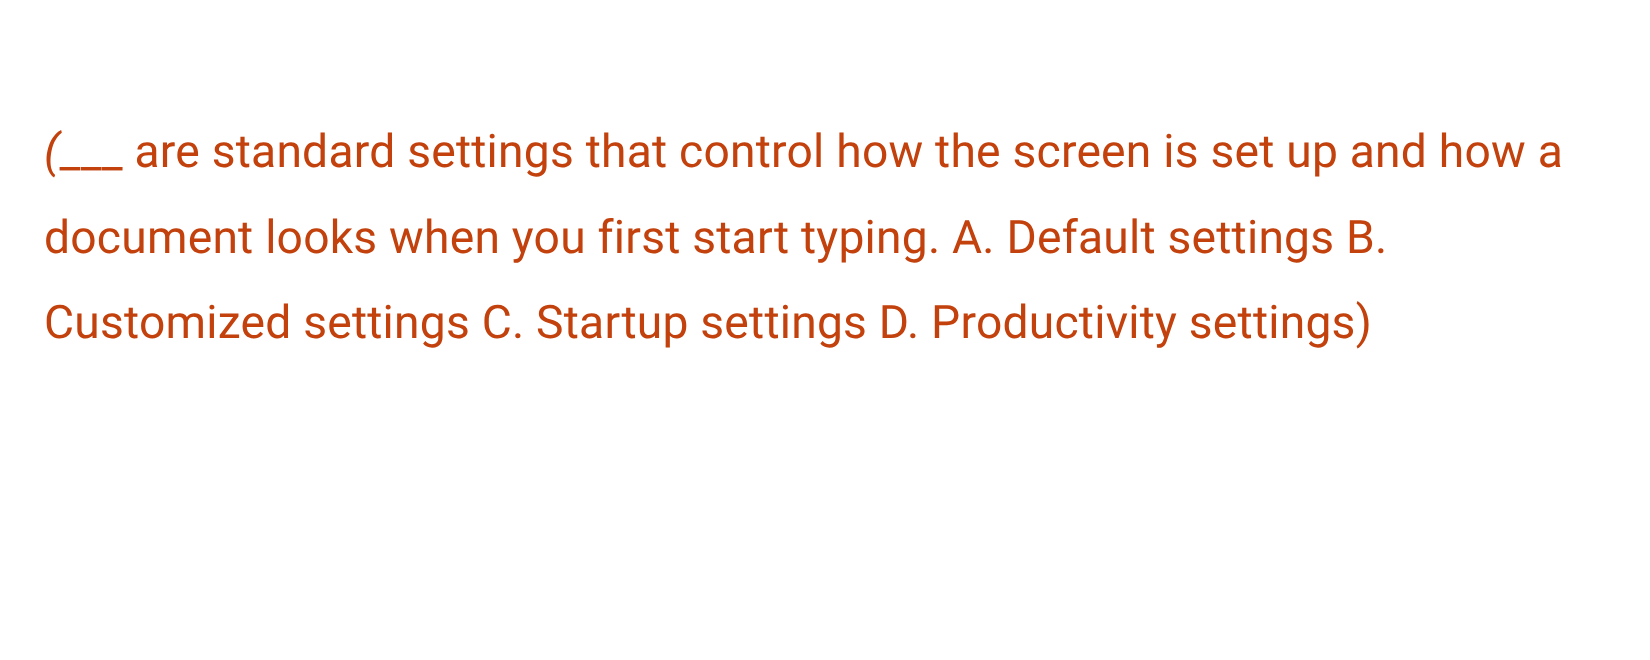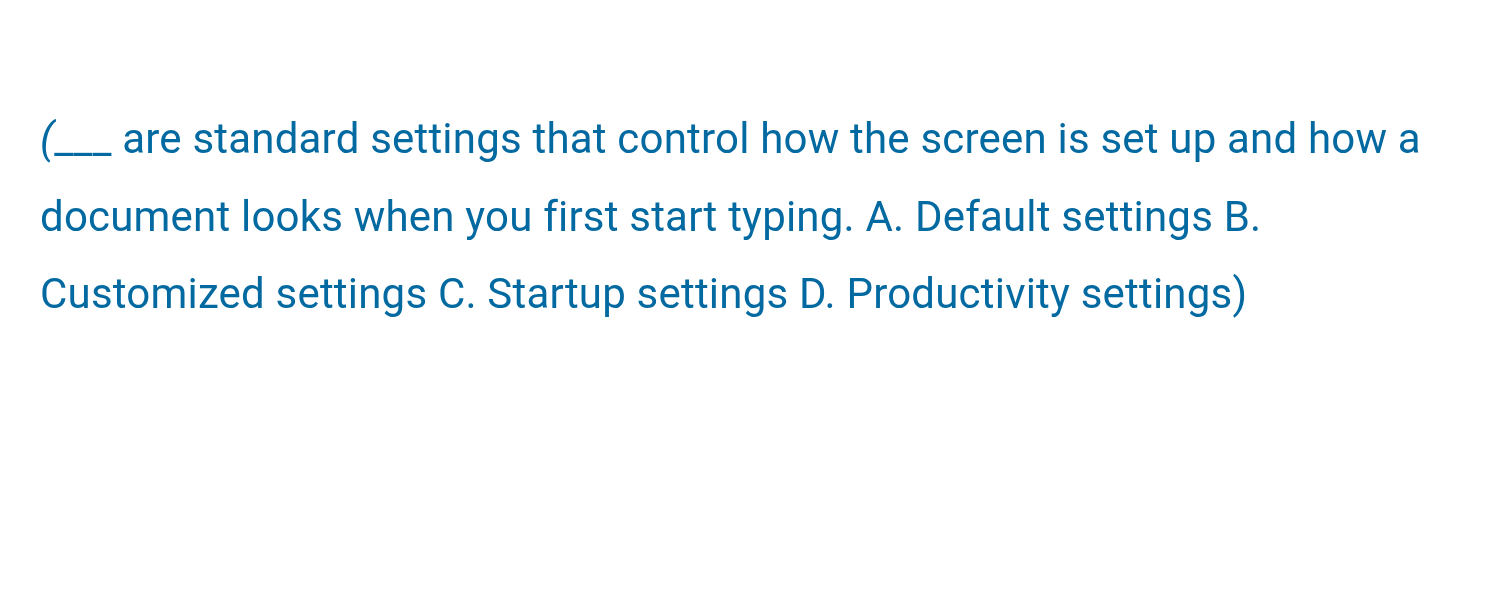--- a/index.html
+++ b/index.html
@@ -13,21 +13,21 @@
       background: #ffffff;
       font-family: -apple-system, BlinkMacSystemFont, "Segoe UI", Roboto, Helvetica, Arial, sans-serif;
     }
     .content {
       padding: 100px 40px 40px 40px;
       width: 100%;
     }
     .question-text {
       font-size: 42px;
       line-height: 1.85;
-      color: #0369a1;
+      color: #c2410c;
       font-weight: 400;
       letter-spacing: 0.2px;
     }
     .open-paren {
       font-style: italic;
     }
   </style>
 </head>
 <body>
 

